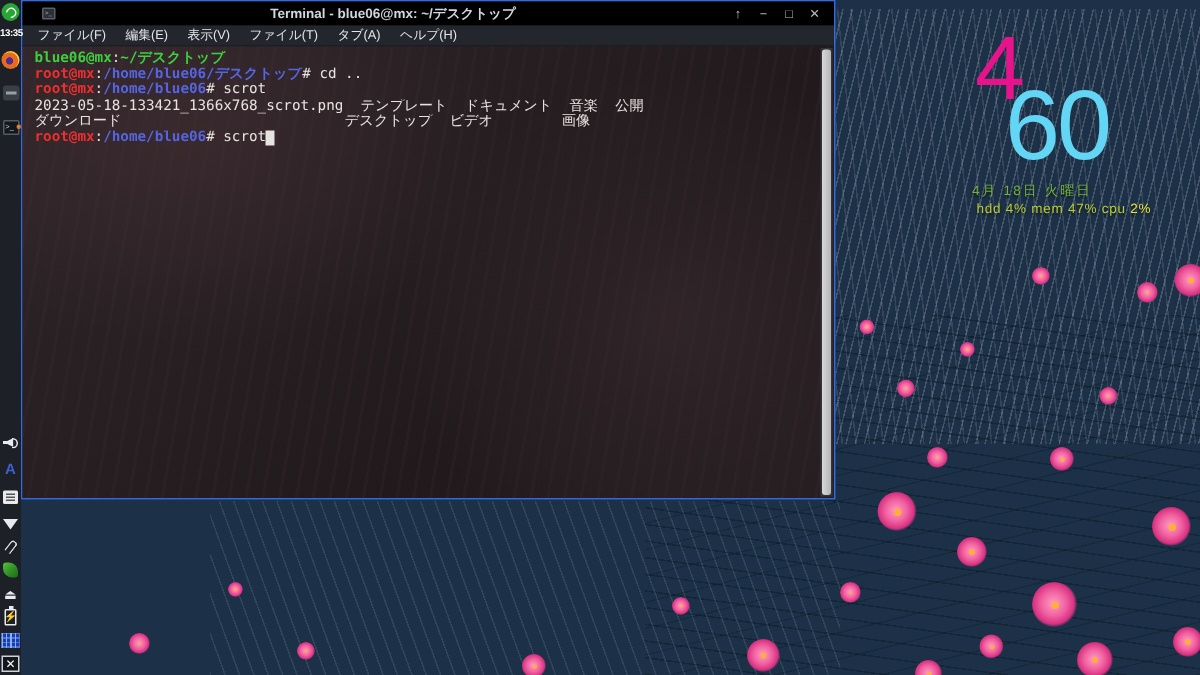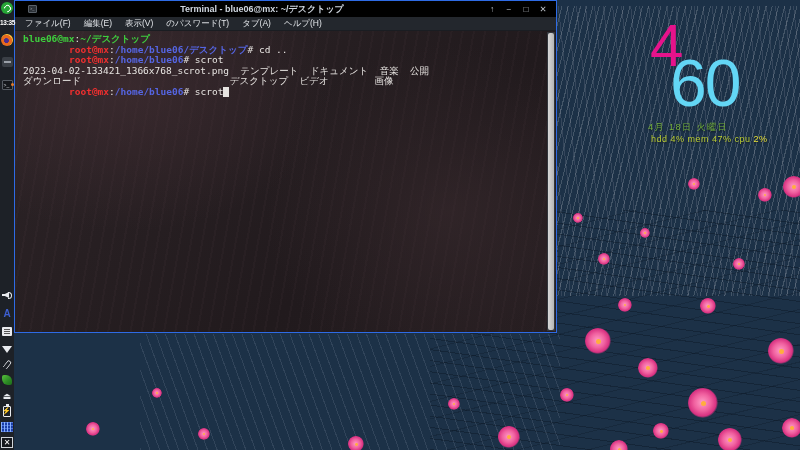--- a/index.html
+++ b/index.html
@@ -90,21 +90,21 @@
     background:
       radial-gradient(ellipse 300px 200px at 20% 20%, rgba(70,48,54,.55) 0%, rgba(70,48,54,0) 70%),
       radial-gradient(ellipse 260px 240px at 80% 60%, rgba(62,46,50,.5) 0%, rgba(62,46,50,0) 70%),
       repeating-linear-gradient(100deg, rgba(120,90,100,.06) 0 2px, rgba(0,0,0,0) 2px 11px),
       linear-gradient(135deg, #2d2427 0%, #271f22 35%, #211a1d 65%, #251d20 100%); }
   #term-lines { position:absolute; left:8px; top:3px; right:14px;
     font-family:"DejaVu Sans Mono","Liberation Mono",monospace; font-size:9.5px; }
   .tline { height:10.6px; line-height:10.6px; white-space:pre; overflow:hidden; }
   .c-fg { color:#e6e3e0; }
   .c-green { color:#3ecf3e; font-weight:bold; }
-  .c-red { color:#ee2f2f; font-weight:bold;margin-left:46px; }
+  .c-red { color:#ee2f2f; font-weight:bold; }
   .c-blue { color:#5565e2; font-weight:bold; }
   .c-cursor { background:#e6e3e0; color:#221b1e; }
   .scrollbar { position:absolute; right:1px; top:1px; bottom:1px; width:8px; background:#32363c; }
   .scroll-thumb { position:absolute; left:1px; right:1px; top:1px; bottom:1px;
     background:linear-gradient(90deg,#d8d8d8,#b5b5b5); border-radius:2px; }
 
   
   .conky { position:absolute; left:638px; top:22px; width:162px; height:130px; z-index:10; }
   .ck-hour { position:absolute; left:12px; top:-6px; font-size:60px; font-weight:100;
     line-height:1; color:#e6138b; letter-spacing:-2px; }
@@ -168,30 +168,30 @@
         <div class="tb-btn">↑</div>
         <div class="tb-btn">−</div>
         <div class="tb-btn">□</div>
         <div class="tb-btn">✕</div>
       </div>
     </div>
     <div class="menubar">
       <span class="menu-item">ファイル(F)</span>
       <span class="menu-item">編集(E)</span>
       <span class="menu-item">表示(V)</span>
-      <span class="menu-item">のパスワード(T)</span>
+      <span class="menu-item">ファイル(T)</span>
       <span class="menu-item">タブ(A)</span>
       <span class="menu-item">ヘルプ(H)</span>
     </div>
     <div class="term-body">
       <div id="term-lines">
           <div class="tline"><span class="c-green">blue06@mx</span><span class="c-fg">:</span><span class="c-green">~/デスクトップ</span></div>
           <div class="tline"><span class="c-red">root@mx</span><span class="c-fg">:</span><span class="c-blue">/home/blue06/デスクトップ</span><span class="c-fg"># cd ..</span></div>
           <div class="tline"><span class="c-red">root@mx</span><span class="c-fg">:</span><span class="c-blue">/home/blue06</span><span class="c-fg"># scrot</span></div>
-          <div class="tline"><span class="c-fg">2023-04-02-133421_1366x768_scrot.png  テンプレート  ドキュメント  音楽  公開</span></div>
+          <div class="tline"><span class="c-fg">2023-05-18-133421_1366x768_scrot.png  テンプレート  ドキュメント  音楽  公開</span></div>
           <div class="tline"><span class="c-fg">ダウンロード                          デスクトップ  ビデオ        画像</span></div>
           <div class="tline"><span class="c-red">root@mx</span><span class="c-fg">:</span><span class="c-blue">/home/blue06</span><span class="c-fg"># scrot</span><span class="c-cursor"> </span></div>
         </div>
       <div class="scrollbar">
         <div class="scroll-thumb"></div>
       </div>
     </div>
   </div>
 
   <div class="panel">

